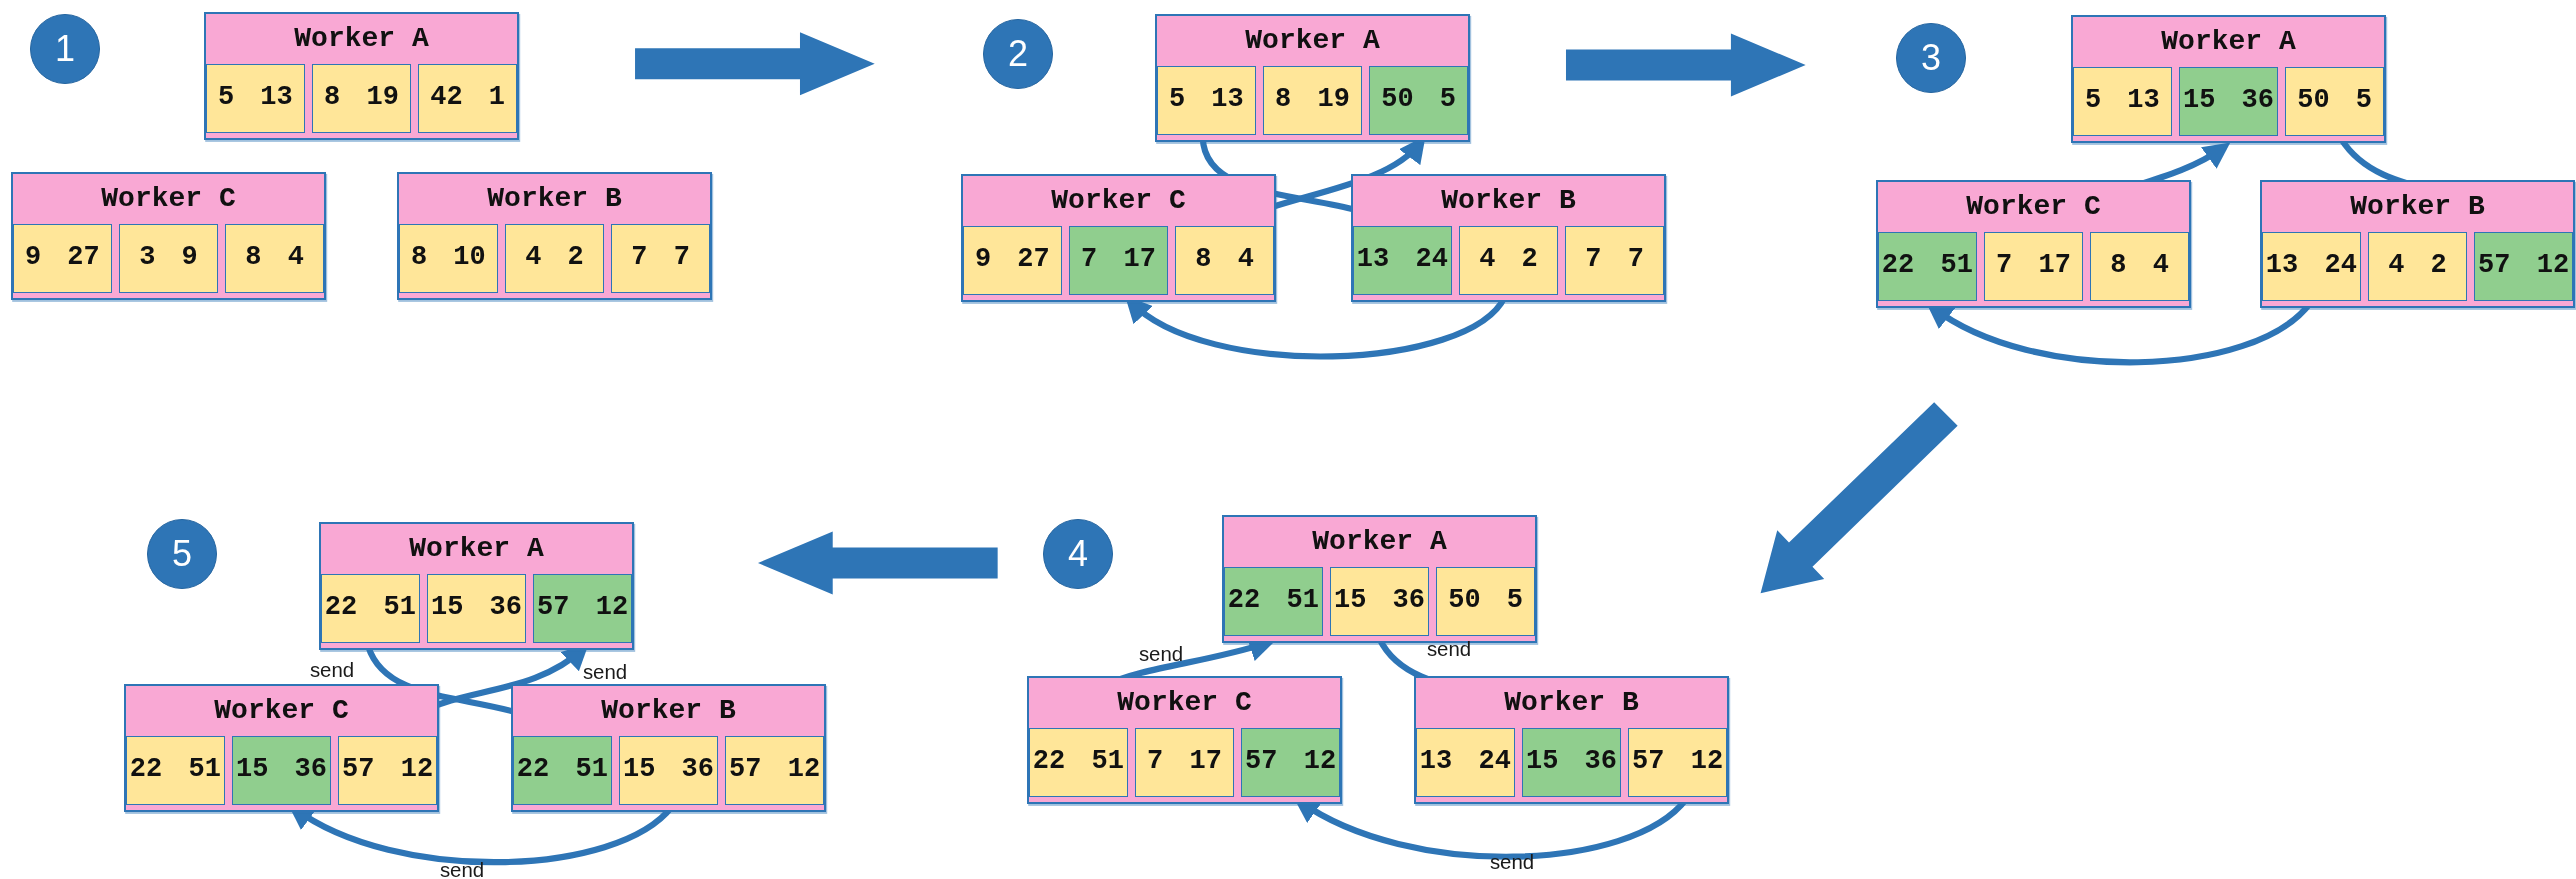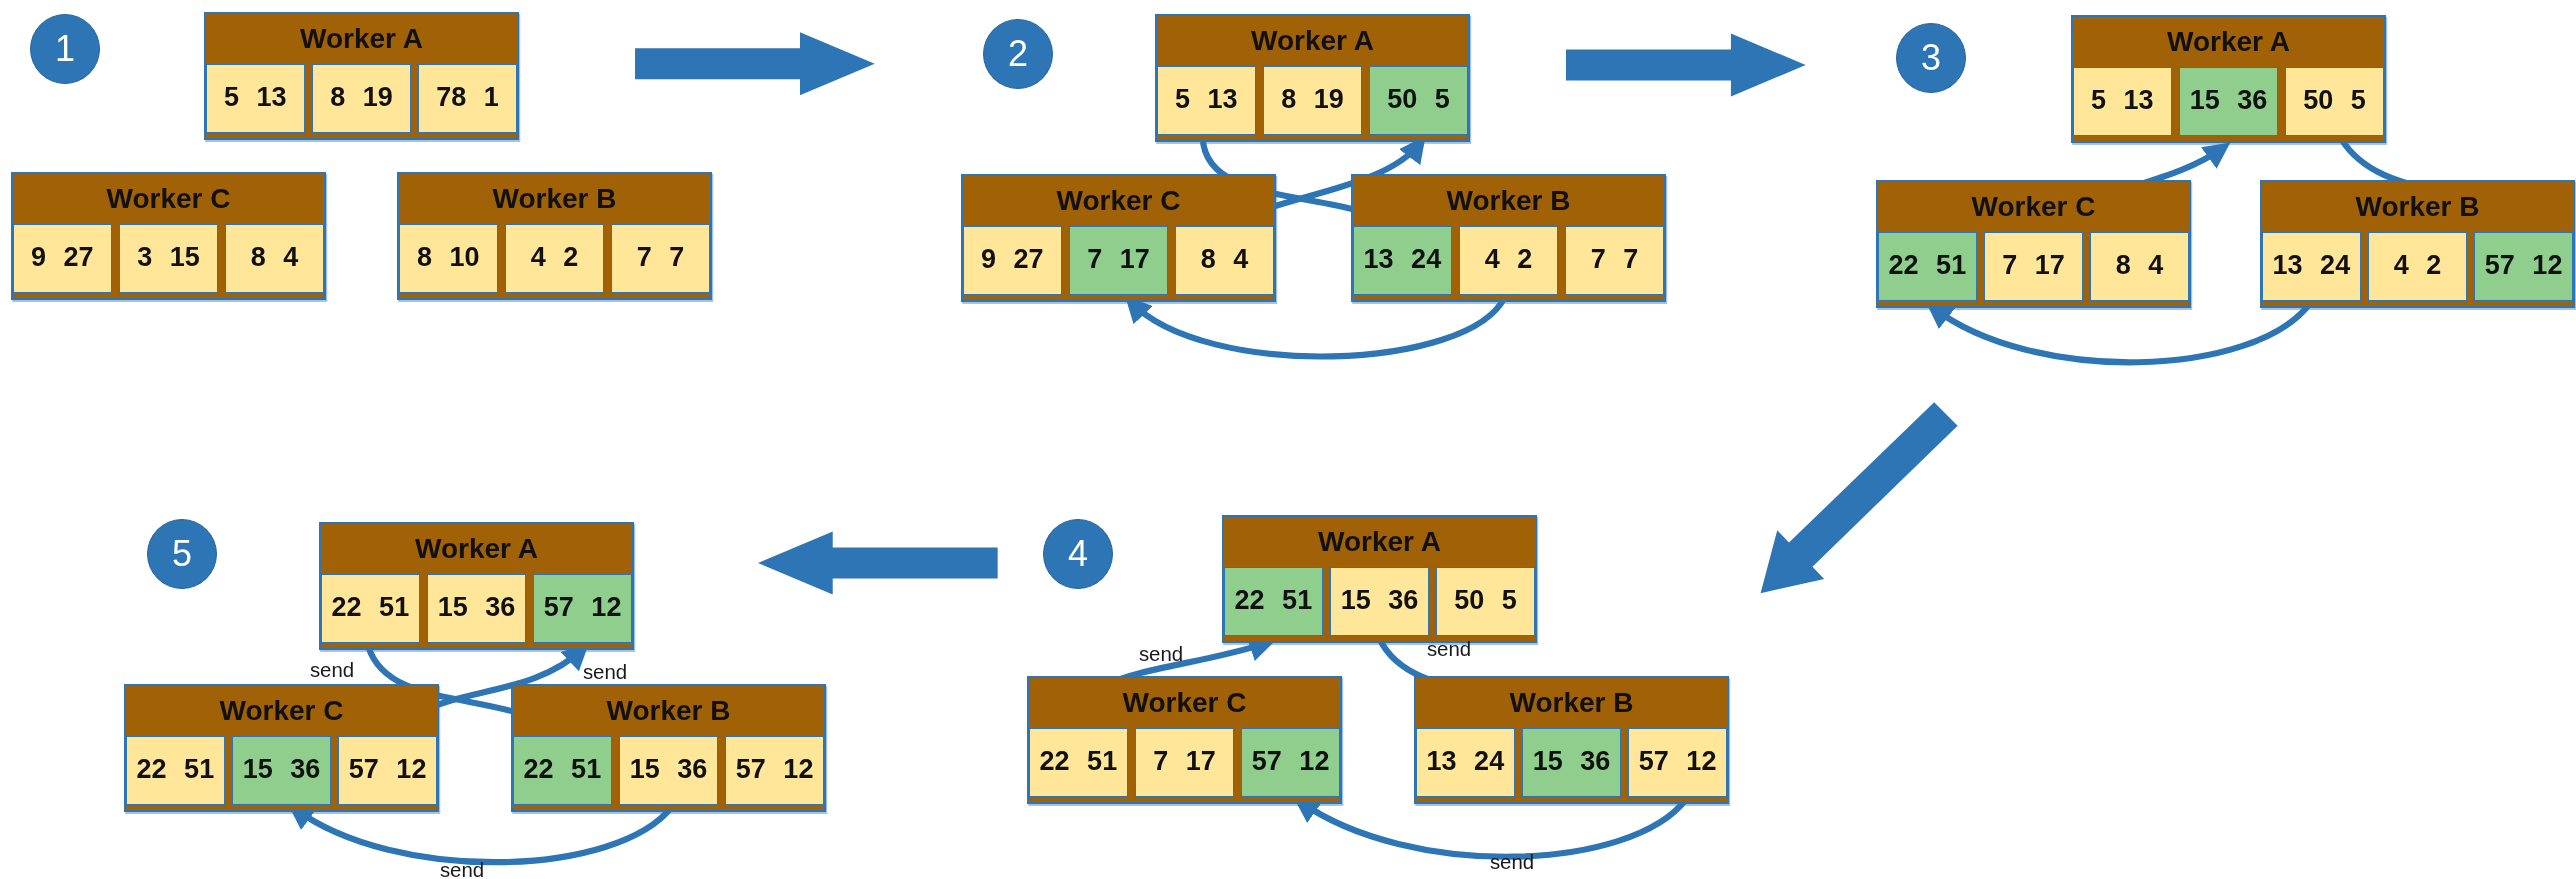--- a/index.html
+++ b/index.html
@@ -8,23 +8,24 @@
     width:2576px;height:880px;
     background:#ffffff;
     font-family:"Liberation Sans", sans-serif;
     overflow:hidden;
   }
   #arrow-layer{position:absolute;left:0;top:0;width:2576px;height:880px;}
   .worker-box{
     position:absolute;
     box-sizing:border-box;
     width:315px;height:128px;
-    background:#a16207;
+    background:#f9a8d4;
     border:2.5px solid #2E75B6;
     box-shadow:1.2px 1.9px 0 rgba(46,117,182,.45);
+    font-family:Liberation Mono, monospace;
   }
   .worker-header{
     height:50px;line-height:50px;
     text-align:center;
     font-weight:bold;font-size:28px;color:#111111;
     white-space:nowrap;
   }
   .cells{
     display:flex;gap:7.4px;
     padding:0 0;height:69px;
@@ -82,28 +83,28 @@
         <path d="M 1088 1305 C 1000 1420, 640 1430, 476 1308" fill="none" stroke="#2E75B6" stroke-width="10" stroke-linecap="round" marker-end="url(#ah)"></path>
       </g>
   </svg>
   <div id="boxes">
       <div class="badge" style="left: 30px; top: 14px;"><span>1</span></div>
       <div class="worker-box" style="left: 204px; top: 12.4px;">
         <div class="worker-header">Worker A</div>
         <div class="cells">
           <div class="cell">5 13</div>
           <div class="cell">8 19</div>
-          <div class="cell">78 1</div>
+          <div class="cell">42 1</div>
         </div>
       </div>
       <div class="worker-box" style="left: 11px; top: 172px;">
         <div class="worker-header">Worker C</div>
         <div class="cells">
           <div class="cell">9 27</div>
-          <div class="cell">3 15</div>
+          <div class="cell">3 9</div>
           <div class="cell">8 4</div>
         </div>
       </div>
       <div class="worker-box" style="left: 397px; top: 172px;">
         <div class="worker-header">Worker B</div>
         <div class="cells">
           <div class="cell">8 10</div>
           <div class="cell">4 2</div>
           <div class="cell">7 7</div>
         </div>

